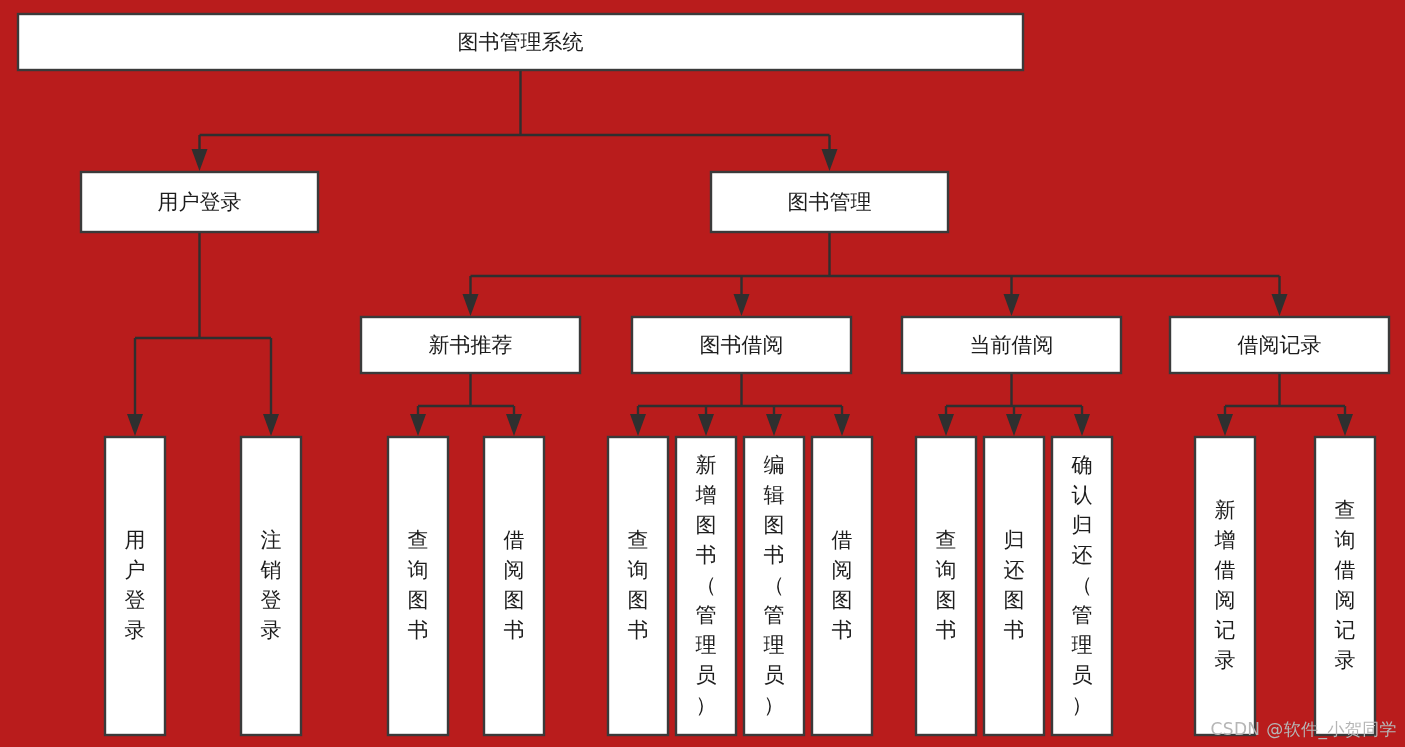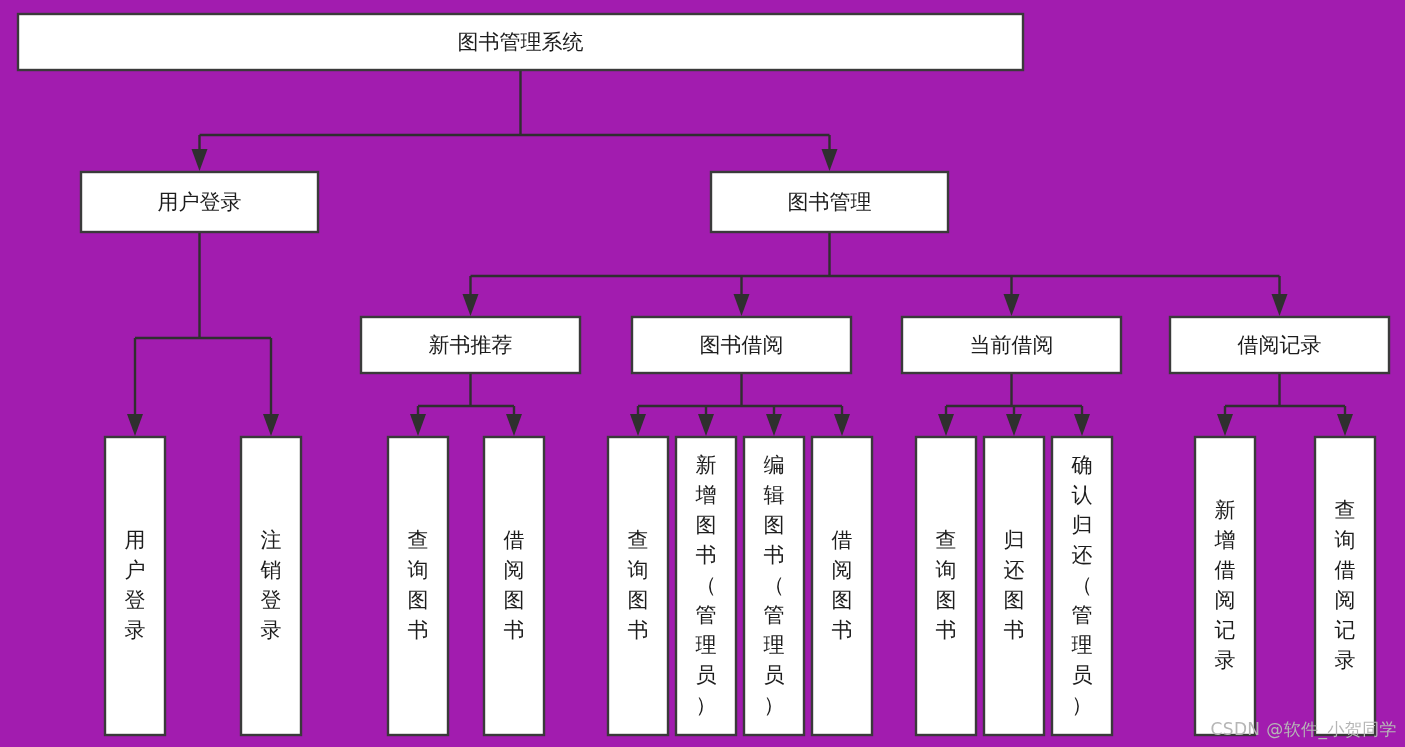--- a/index.html
+++ b/index.html
@@ -10,21 +10,21 @@
   body {
     width: 1405px;
     height: 747px;
     font-family: "DejaVu Sans", "Liberation Sans", sans-serif;
     overflow: hidden;
   }
   #diagram-root {
     position: relative;
     width: 1405px;
     height: 747px;
-    background: #a21caf;
+    background: #b91c1c;
   }
   svg.diagram-canvas {
     position: absolute;
     top: 0;
     left: 0;
     width: 1405px;
     height: 747px;
     display: block;
   }
   .node-box {

